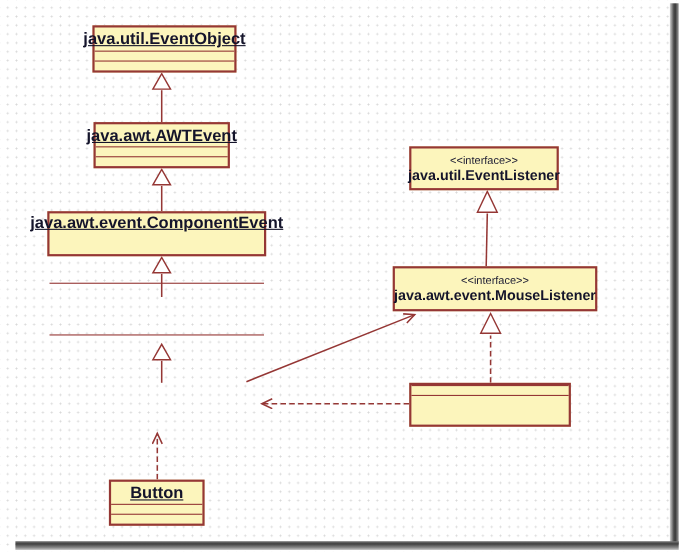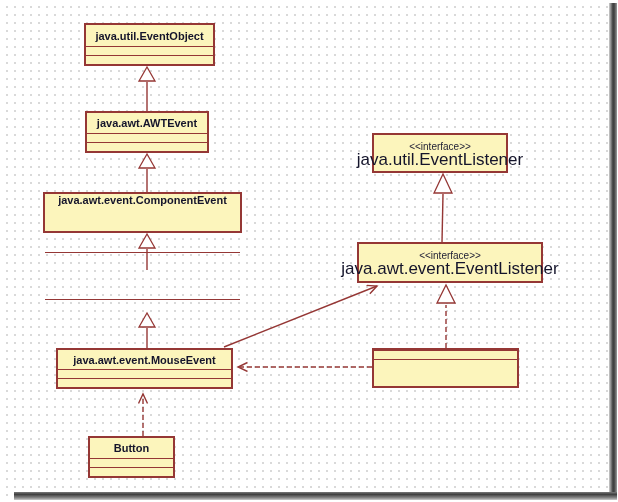--- a/index.html
+++ b/index.html
@@ -31,38 +31,38 @@
     position:absolute;
     box-sizing:border-box;
     background:#FCF5BC;
     border:2px solid #953735;
     display:flex;flex-direction:column;
     box-shadow:0 0 0 0;
   }
   .ttl{
     flex:1;
     display:flex;align-items:center;justify-content:center;
-    font-weight:bold;font-size:11px;color:#14142b;
-    white-space:nowrap;letter-spacing:0px;
+    font-weight:bold;font-size:15px;color:#14142b;
+    white-space:nowrap;letter-spacing:0px;text-decoration:underline;
   }
   .cmp{height:8px;border-top:1px solid #953735;}
   .iface{justify-content:center;align-items:center;text-align:right;}
   .stereo{
     font-size:10px;color:#1c1c33;line-height:13px;white-space:nowrap;
   }
   .ttl2{
-    font-weight:normal;font-size:17px;color:#14142b;line-height:14px;white-space:nowrap;
+    font-weight:bold;font-size:13px;color:#14142b;line-height:14px;white-space:nowrap;
   }
   
   #b-eventobject{left:84px;top:23px;width:131px;height:43px;}
   #b-awtevent{left:85px;top:111px;width:124px;height:42px;}
   #b-componentevent{left:43px;top:192px;width:199px;height:41px;gap:46px;}
   #b-inputevent{left:66px;top:270px;width:163px;height:42px;}
   #b-mouseevent{left:56px;top:348px;width:177px;height:41px;}
-  #b-button{left:88px;top:436px;width:87px;height:42px;}
+  #b-button{left:99px;top:436px;width:87px;height:42px;}
   #b-eventlistener{left:372px;top:133px;width:136px;height:40px;}
   #b-mouselistener{left:357px;top:242px;width:186px;height:41px;}
   #b-concretemouselistener{left:372px;top:348px;width:147px;height:40px;}
   #lines{position:absolute;left:0;top:0;width:618px;height:502px;pointer-events:none;}
 </style>
 </head>
 <body>
 
 <div id="canvas">
 
@@ -112,40 +112,35 @@
     <div class="cmp"></div>
   </div>
 
   <div class="uml-box" id="b-componentevent">
     <div class="ttl">java.awt.event.ComponentEvent</div>
     <div class="cmp"></div>
     <div class="cmp"></div>
   </div>
 
 
-  <div class="uml-box" id="b-mouseevent">
-    <div class="ttl">java.awt.event.MouseEvent</div>
-    <div class="cmp"></div>
-    <div class="cmp"></div>
-  </div>
 
   <div class="uml-box" id="b-button">
     <div class="ttl">Button</div>
     <div class="cmp"></div>
     <div class="cmp"></div>
   </div>
 
   <div class="uml-box iface" id="b-eventlistener">
     <div class="stereo">&lt;&lt;interface&gt;&gt;</div>
     <div class="ttl2">java.util.EventListener</div>
   </div>
 
   <div class="uml-box iface" id="b-mouselistener">
     <div class="stereo">&lt;&lt;interface&gt;&gt;</div>
-    <div class="ttl2">java.awt.event.EventListener</div>
+    <div class="ttl2">java.awt.event.MouseListener</div>
   </div>
 
   <div class="uml-box" id="b-concretemouselistener">
     <div class="cmp"></div>
     <div class="cmp"></div>
   </div>
 
   <div id="shadow-right"></div>
   <div id="shadow-bottom"></div>
 </div>

